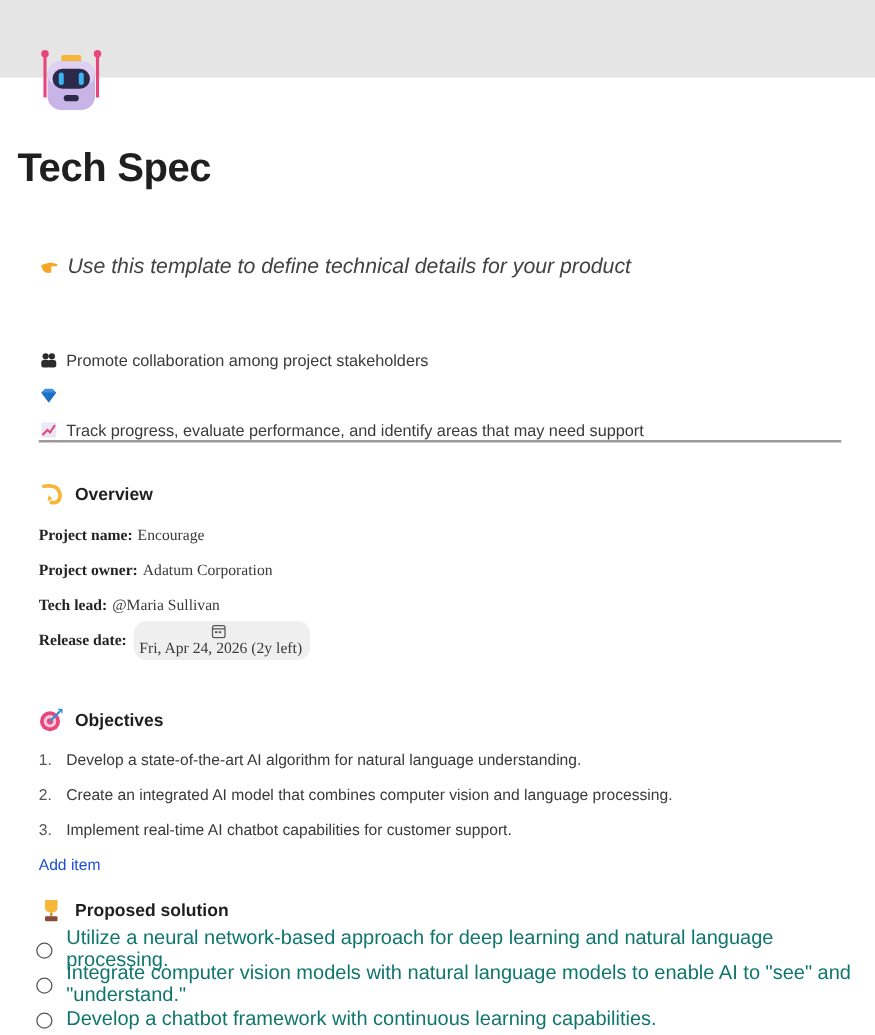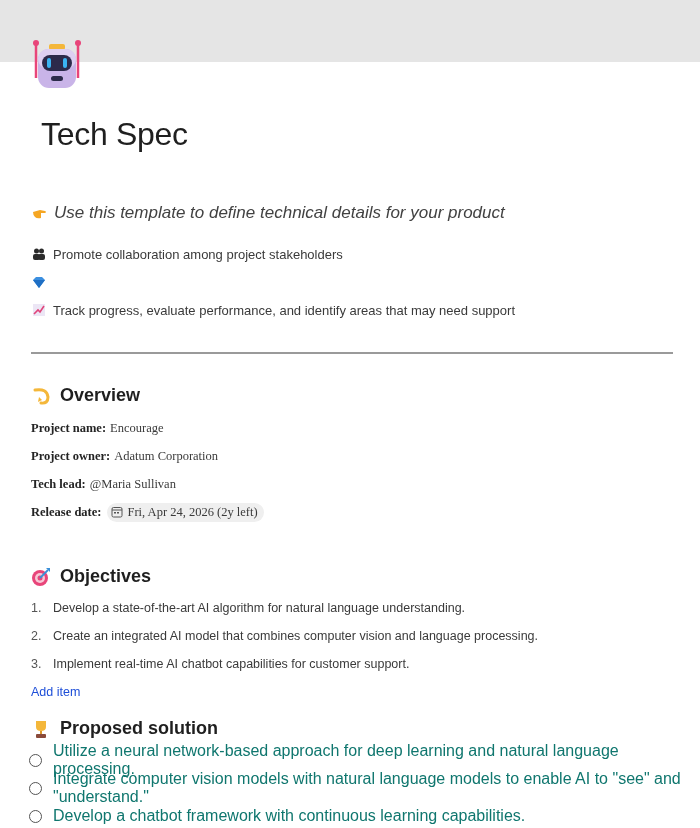--- a/index.html
+++ b/index.html
@@ -1,32 +1,32 @@
 <!DOCTYPE html>
 <html><head>
 <meta charset="utf-8">
 <style>
   * { box-sizing: border-box; margin: 0; padding: 0; }
   html, body { width: 700px; height: 828px; overflow: hidden; background: #ffffff; }
   body { font-family: "Liberation Sans", "DejaVu Sans", sans-serif; color: #242424; position: relative; }
   .banner { position: absolute; left: 0; top: 0; width: 700px; height: 62px; background: #e5e5e5; }
   .page-icon { position: absolute; left: 32px; top: 38px; width: 50px; height: 52px; }
-  .title { position: absolute; left: 41px; top: 116px; font-size: 32px; font-weight: 400; color: #1f1f1f; letter-spacing: -0.3px; }
+  .title { position: absolute; left: 14px; top: 116px; font-size: 32px; font-weight: 700; color: #1f1f1f; letter-spacing: -0.3px; }
   .callout { position: absolute; left: 32px; top: 203px; font-size: 17px; font-style: italic; color: #424242; display: flex; align-items: center; }
   .emoji { display: inline-block; width: 16px; height: 16px; margin-right: 6px; flex: none; }
-  .bullets { position: absolute; left: 32px; top: 240px; }
+  .bullets { position: absolute; left: 32px; top: 274px; }
   .bullet-row { height: 28px; display: flex; align-items: center; font-size: 13px; color: #3a3a3a; }
   .bullet-row .emoji { width: 14px; height: 14px; margin-right: 7px; }
   .divider { position: absolute; left: 31px; top: 352px; width: 642px; height: 2px; background: #9a9a9a; }
-  .h2 { position: absolute; left: 31px; display: flex; align-items: center; font-size: 18px; font-weight: 700; color: #1f1f1f; }
+  .h2 { position: absolute; left: 31px; display: flex; align-items: center; font-size: 14px; font-weight: 700; color: #1f1f1f; }
   .h2 .emoji { width: 20px; height: 20px; margin-right: 9px; }
   .props { position: absolute; left: 31px; top: 414px; }
   .prop-row { height: 28px; display: flex; align-items: center; font-size: 12.5px; color: #3a3a3a; font-family: Liberation Serif, serif; }
   .prop-label { font-weight: 700; color: #242424; margin-right: 4px; }
-  .date-chip { display: inline-flex; align-items: center; background: #efefef; border-radius: 10px; padding: 2px 6px 2px 4px; margin-left: 2px; color: #3a3a3a; }
+  .date-chip { display: inline-flex; align-items: center; background: #efefef; border-radius: 10px; padding: 2px 6px 2px 4px; margin-left: 2px; color: #3a3a3a; flex-direction: column; }
   .date-chip svg { margin-right: 4px; }
   .olist { position: absolute; left: 31px; top: 594px; }
   .ol-row { height: 28px; display: flex; align-items: center; font-size: 12.5px; color: #3a3a3a; }
   .ol-num { width: 22px; color: #555; }
   .add-item { height: 28px; display: flex; align-items: center; font-size: 12.5px; color: #1d4ed8; cursor: pointer; }
   .tasks { position: absolute; left: 29px; top: 746px; }
   .task-row { height: 28px; display: flex; align-items: center; font-size: 16px; color: #0f766e; }
   .radio { width: 13px; height: 13px; border: 1.3px solid #555; border-radius: 50%; margin-right: 11px; flex: none; cursor: pointer; }
 </style>
 </head>

